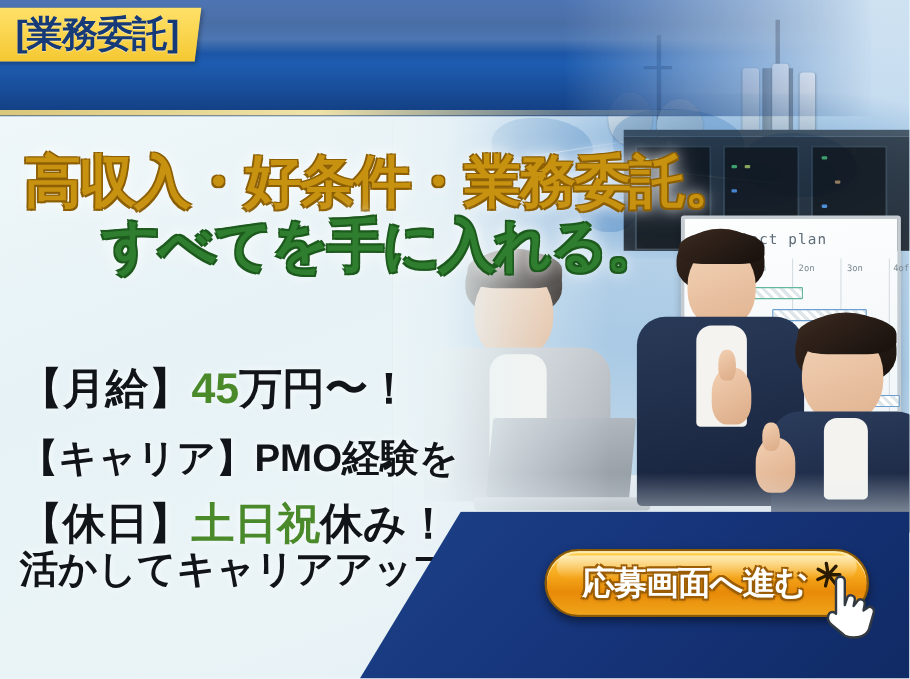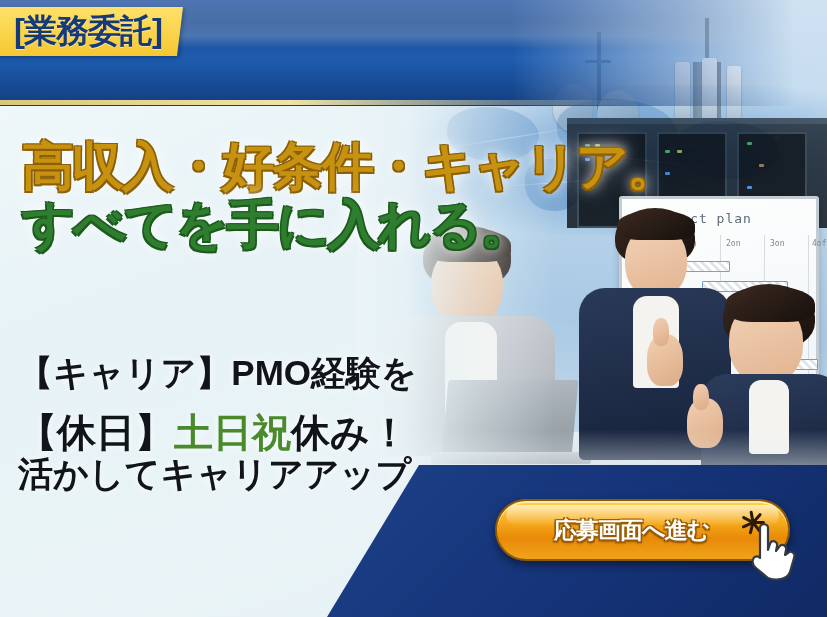--- a/index.html
+++ b/index.html
@@ -194,20 +194,21 @@
       -1.5px -1.5px 0 #8c5f05, 1.5px -1.5px 0 #8c5f05,
       -1.5px 1.5px 0 #8c5f05, 1.5px 1.5px 0 #8c5f05,
       0 0 12px rgba(255,255,255,.95), 0 0 22px rgba(255,255,255,.8);
   }
   .hl-green{
     color:#2f7d2f;
     text-shadow:
       -1.5px -1.5px 0 #1d5a1d, 1.5px -1.5px 0 #1d5a1d,
       -1.5px 1.5px 0 #1d5a1d, 1.5px 1.5px 0 #1d5a1d,
       0 0 12px rgba(255,255,255,.95), 0 0 22px rgba(255,255,255,.8);
+    text-align: center;
   }
 
   
   .benefits{ position:absolute; left:18px; top:332px; }
   .b-row{
     font-size:39px; font-weight:bold; color:#111418; line-height:1.14;
     white-space:nowrap;
     text-shadow:0 0 8px rgba(255,255,255,.9);
   }
   .b-row.small{ font-size:35px; line-height:1.1; }
@@ -227,21 +228,21 @@
     box-shadow:0 4px 9px rgba(0,0,0,.45), inset 0 2px 0 rgba(255,255,255,.55);
     cursor:pointer;
   }
   .cta-btn::after{
     content:""; position:absolute; left:9px; right:9px; top:4px; height:21px;
     border-radius:18px;
     background:linear-gradient(180deg,rgba(255,255,255,.62),rgba(255,255,255,0));
   }
   .cta-label{
     position:absolute; inset:0; display:flex; align-items:center; justify-content:center;
-    font-size:23px; font-weight:bold; color:#ffffff; letter-spacing:-1px;
+    font-size:30px; font-weight:bold; color:#ffffff; letter-spacing:-1px;
     padding-right:22px;
     text-shadow:
       -1.5px -1.5px 0 #9a5c04, 1.5px -1.5px 0 #9a5c04,
       -1.5px 1.5px 0 #9a5c04, 1.5px 1.5px 0 #9a5c04,
       0 2px 3px rgba(0,0,0,.4);
     z-index:2;
   }
   .cta-sub{
     position:absolute; left:533px; top:570px; width:240px; text-align:center;
     font-size:19px; font-weight:bold; color:#ffffff; letter-spacing:.5px;
@@ -368,25 +369,28 @@
 
   <div class="header"></div>
   <div class="header-sheen"></div>
   <div class="header-underline"></div>
 
   <div class="tag">
     <span>[業務委託]</span>
   </div>
 
   <div class="headline">
-    <div class="hl-line hl-gold">高収入・好条件・キャリア。</div>
+    <div class="hl-line hl-gold">高収入・好条件・業務委託。</div>
     <div class="hl-line hl-green">すべてを手に入れる。</div>
   </div>
 
   <div class="benefits">
+    <div class="b-row">
+      <span>【月給】</span><span class="grn">45</span><span>万円〜！</span>
+    </div>
     <div class="b-row small" style="margin-top:22px;">【キャリア】PMO経験を</div>
     <div class="b-row" style="margin-top:18px;">
       <span>【休日】</span><span class="grn">土日祝</span><span>休み！</span>
     </div>
     <div class="b-row small">活かしてキャリアアップ</div>
   </div>
 
   <div class="cta-panel"></div>
 
   <div class="cta-btn">

